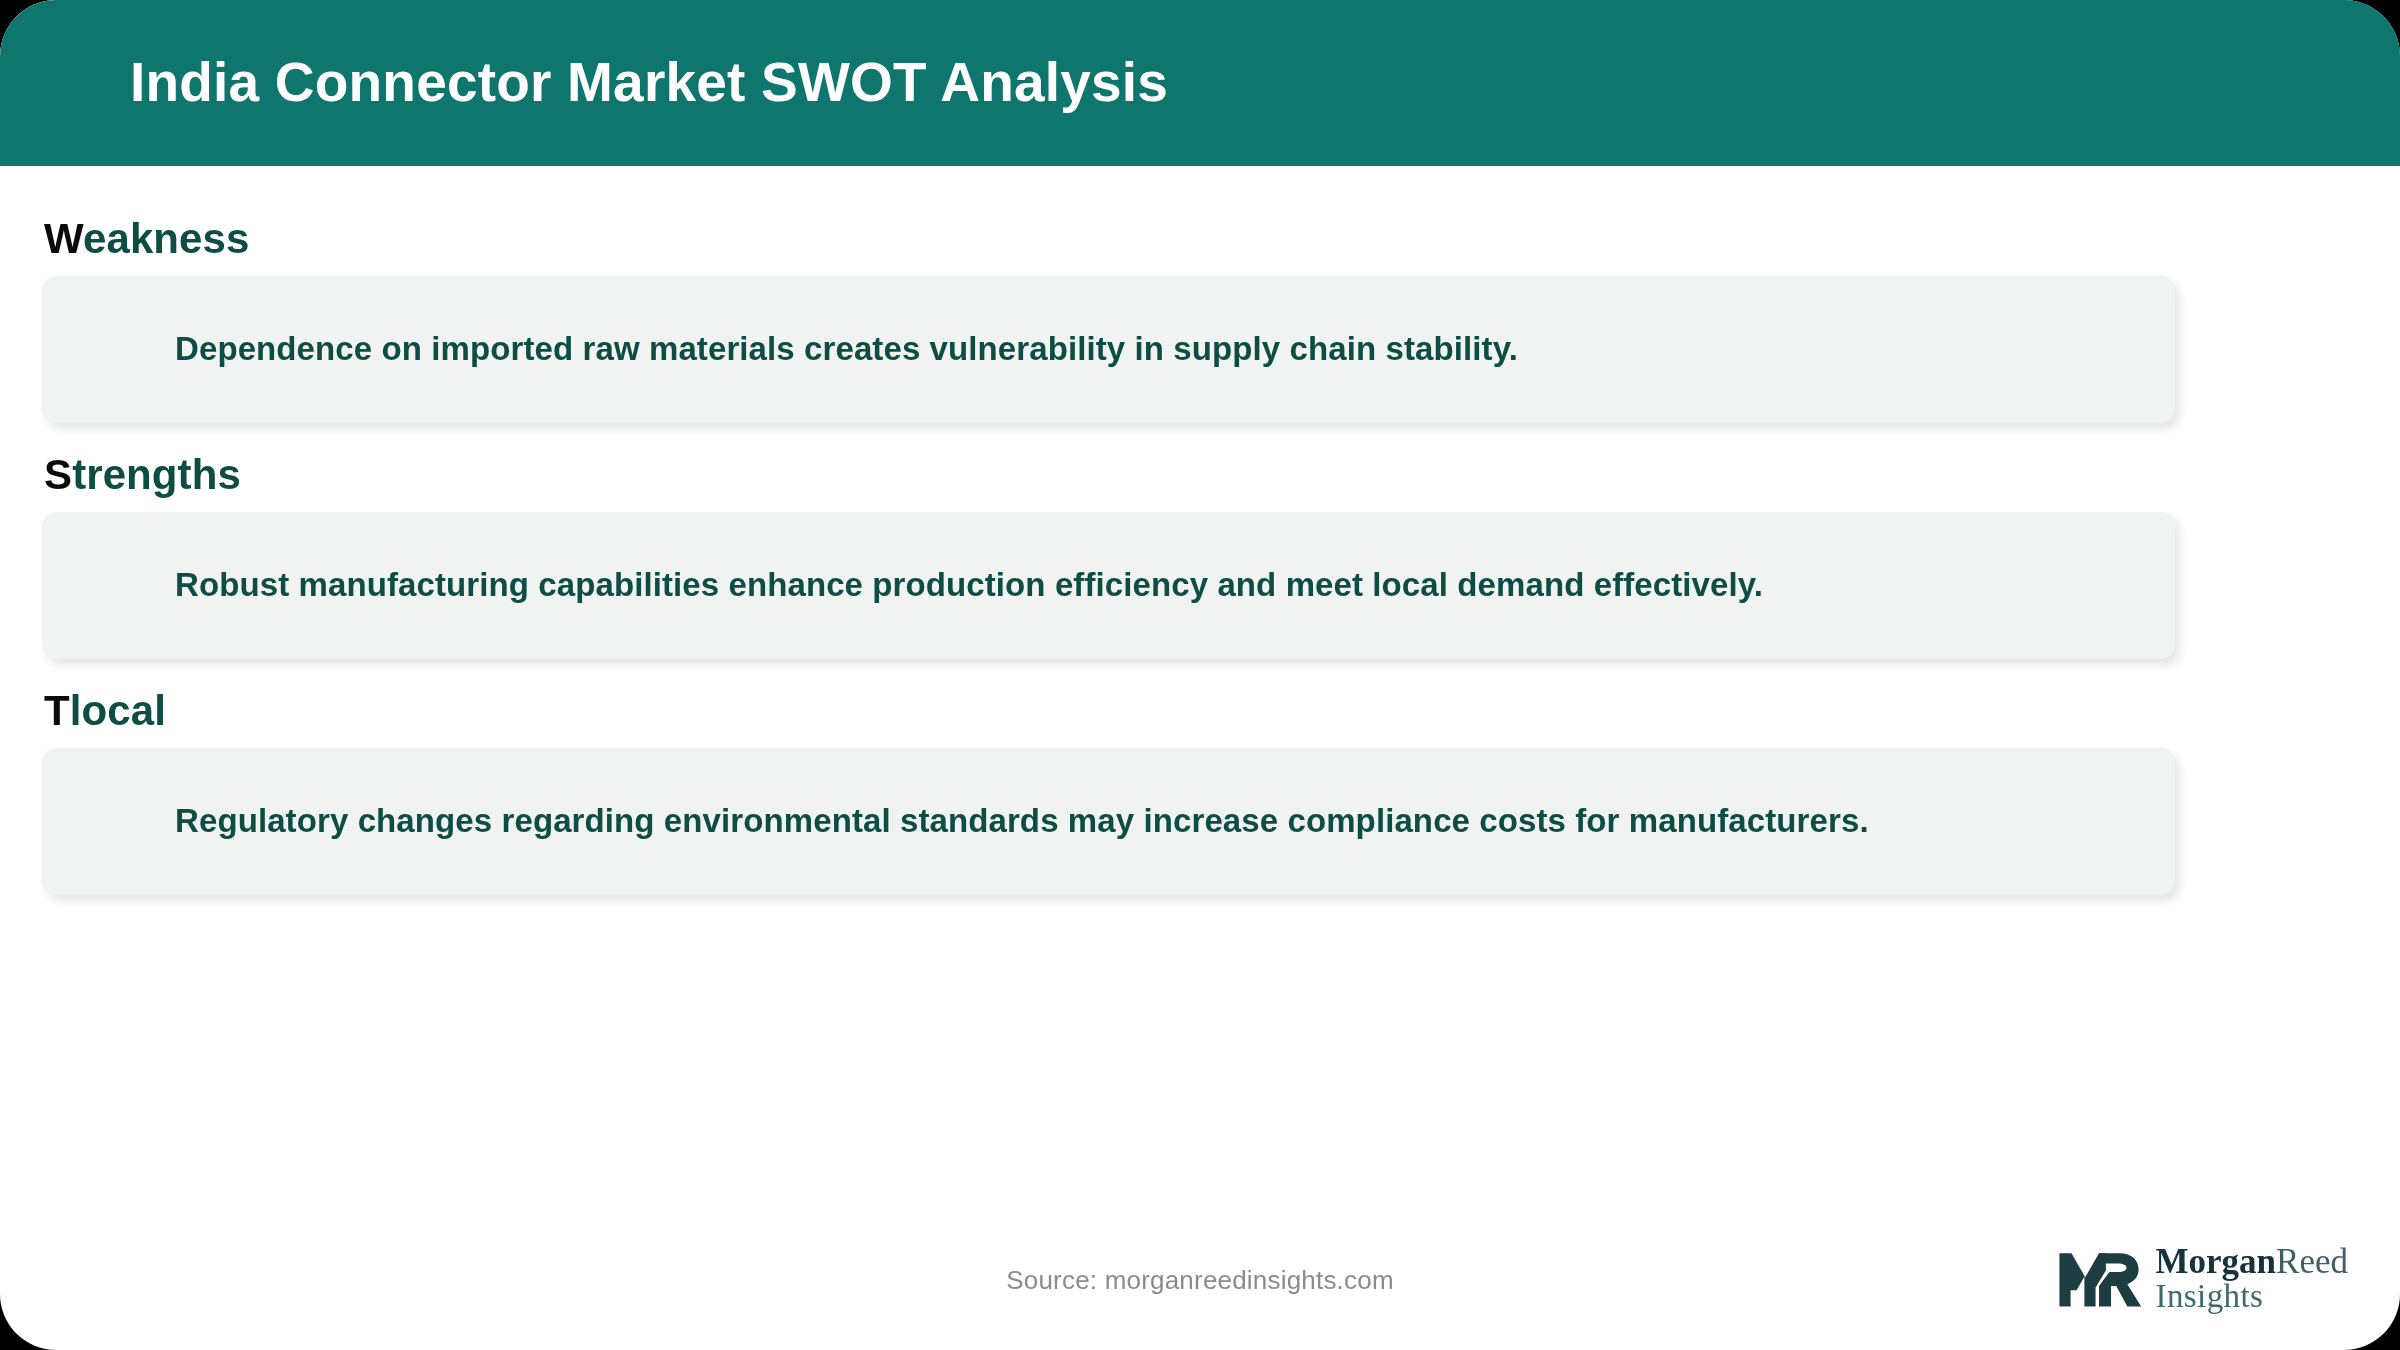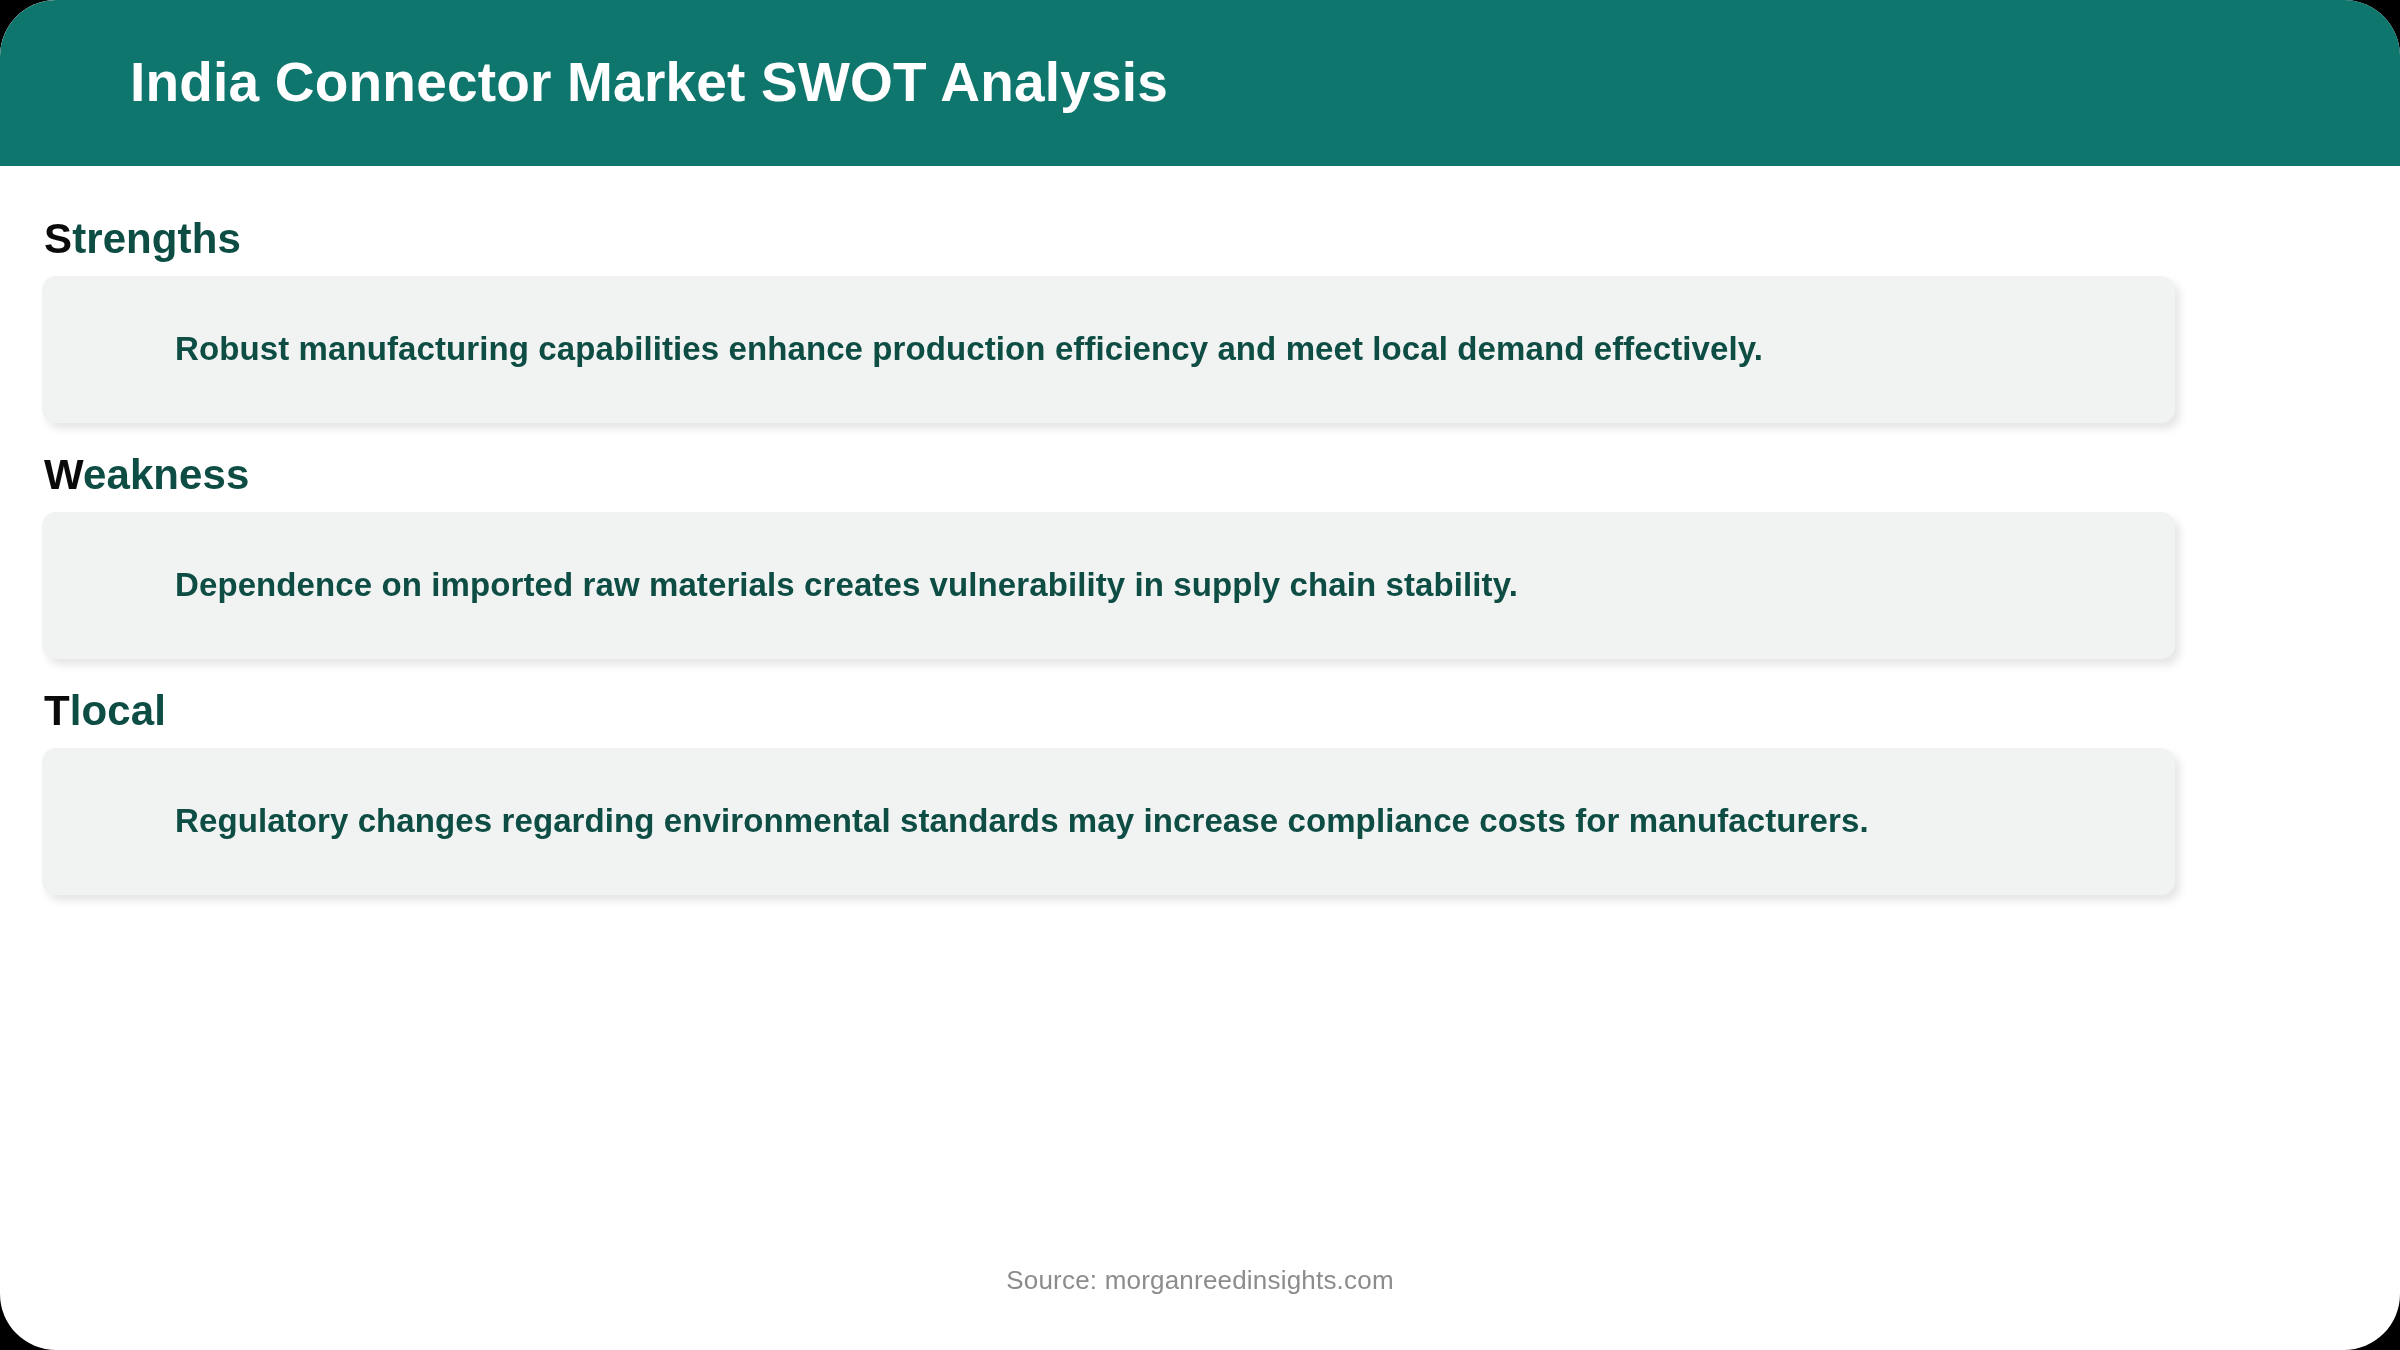--- a/index.html
+++ b/index.html
@@ -161,43 +161,53 @@
 
 <div id="figure">
 
   <div class="header-band">
     <div class="header-title">India Connector Market SWOT Analysis</div>
   </div>
 
   <div class="body-area">
 
     <div class="section">
+      <div class="section-heading"><span class="initial">W</span><span>eakness</span></div>
+      <div class="card">
+        <div class="card-text">Dependence on imported raw materials creates vulnerability in supply chain stability.</div>
+      </div>
+    </div>
+
+    <div class="section">
       <div class="section-heading"><span class="initial">S</span><span>trengths</span></div>
       <div class="card">
         <div class="card-text">Robust manufacturing capabilities enhance production efficiency and meet local demand effectively.</div>
       </div>
     </div>
 
     <div class="section">
-      <div class="section-heading"><span class="initial">W</span><span>eakness</span></div>
-      <div class="card">
-        <div class="card-text">Dependence on imported raw materials creates vulnerability in supply chain stability.</div>
-      </div>
-    </div>
-
-    <div class="section">
     </div>
 
     <div class="section">
       <div class="section-heading"><span class="initial">T</span><span>local</span></div>
       <div class="card">
         <div class="card-text">Regulatory changes regarding environmental standards may increase compliance costs for manufacturers.</div>
       </div>
     </div>
 
   </div>
 
   <div class="footer">
     <div class="source-note">Source: morganreedinsights.com</div>
 
+    <div class="brand">
+      <svg class="brand-mark" viewBox="0 0 100 72">
+        <path d="M4 68 L4 6 L18 6 L34 34 L50 6 L58 6 L58 26 L46 46 L46 68 L33 68 L33 33 L24 49 L17 49 L17 68 Z" fill="#1e3d42"></path>
+        <path d="M50 6 L74 6 C88 6 96 14 96 25 C96 33 91 39 83 42 L99 68 L83 68 L70 44 L64 44 L64 68 L50 68 L50 44 L62 28 L72 28 C78 28 82 26 82 23 C82 20 78 18 72 18 L58 18 Z" fill="#1e3d42"></path>
+      </svg>
+      <div class="brand-words">
+        <div class="brand-line1"><span class="w-morgan">Morgan</span><span class="w-reed">Reed</span></div>
+        <div class="brand-line2">Insights</div>
+      </div>
+    </div>
   </div>
 
 </div>
 
 </body></html>

